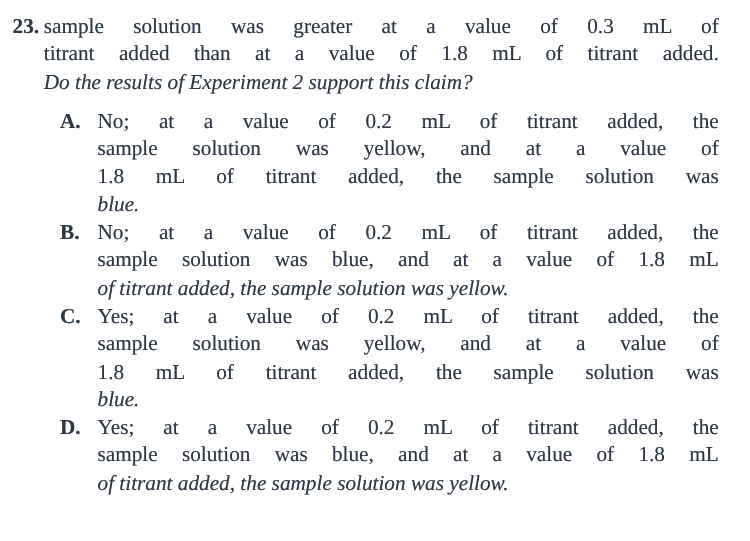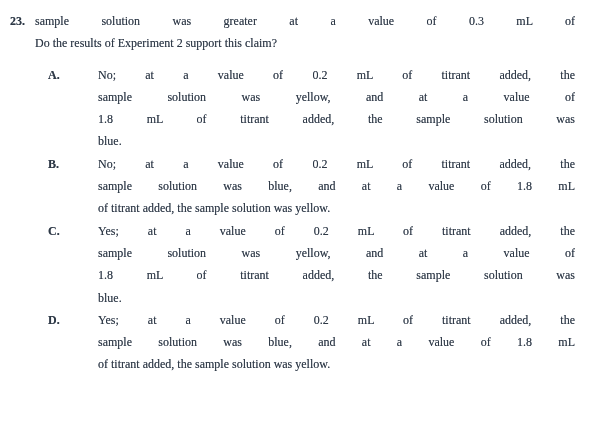--- a/index.html
+++ b/index.html
@@ -14,21 +14,21 @@
     overflow: hidden;
   }
   .page {
     position: relative;
     width: 600px;
     height: 433px;
     padding-top: 10px;
     background: var(--paper);
     color: var(--ink);
     font-family: "Liberation Serif", "DejaVu Serif", serif;
-    font-size: 12px;
+    font-size: 17px;
     line-height: 22.3px;
     text-shadow: 0 0 0.5px rgba(45, 56, 80, 0.55);
   }
   .q-row {
     display: flex;
     margin-left: 10px;
     margin-right: 25px;
   }
   .q-num {
     flex: 0 0 25px;
@@ -38,38 +38,40 @@
   .choices { margin-top: 9px; }
   .choice-row {
     display: flex;
     margin-left: 48px;
     margin-right: 25px;
   }
   .c-letter {
     flex: 0 0 30px;
     font-weight: 700;
   }
-  .c-body { flex: 1; min-width: 0; margin-left: 20px; }
+  .c-body { flex: 1; min-width: 0; }
   .line {
     text-align: justify;
     text-align-last: justify;
   }
   .line.last {
     text-align: left;
     text-align-last: left;
+    font-style: italic;
   }
 </style>
 </head>
 <body>
 
 <div class="page">
   <div class="q-row">
     <div class="q-num">23.</div>
     <div class="q-body" id="question-lines">
         <div class="line">sample solution was greater at a value of 0.3 mL of</div>
+        <div class="line">titrant added than at a value of 1.8 mL of titrant added.</div>
         <div class="line last">Do the results of Experiment 2 support this claim?</div>
       </div>
   </div>
   <div class="choices" id="choices">
       <div class="choice-row">
         <div class="c-letter">A.</div>
         <div class="c-body">
           <div class="line">No; at a value of 0.2 mL of titrant added, the</div>
           <div class="line">sample solution was yellow, and at a value of</div>
           <div class="line">1.8 mL of titrant added, the sample solution was</div>

